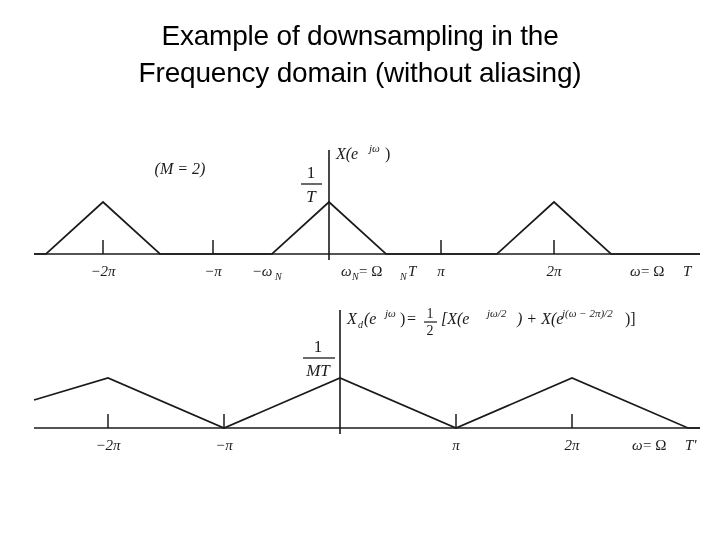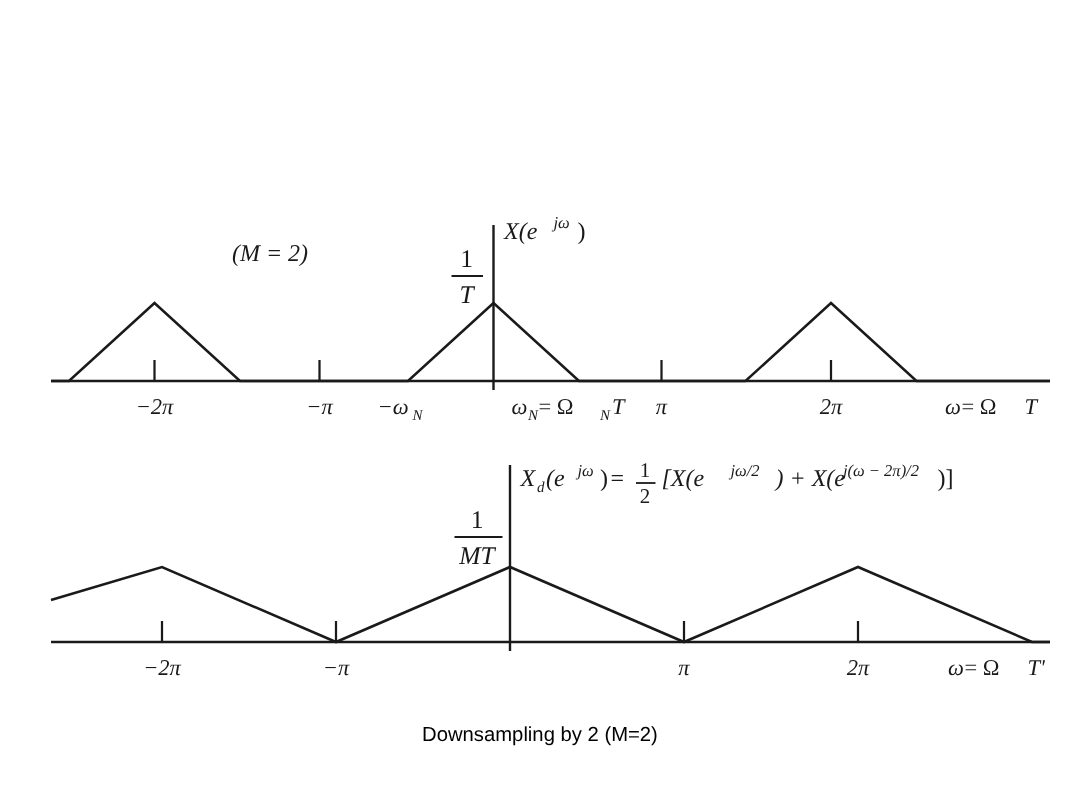--- a/index.html
+++ b/index.html
@@ -60,20 +60,24 @@
   }
   .mathup {
     font-style: normal;
   }
 </style>
 </head>
 <body>
 
 <div id="slide">
 
+  <div id="title">
+    <span class="tline">Example of downsampling in the</span>
+    <span class="tline">Frequency domain (without aliasing)</span>
+  </div>
 
   <div id="figure">
     <svg width="720" height="350" viewBox="0 0 720 350" xmlns="http://www.w3.org/2000/svg">
 
       <g>
 
         <line x1="34" y1="126" x2="700" y2="126" stroke="#1a1a1a" stroke-width="1.6"></line>
 
         <line x1="329" y1="22" x2="329" y2="132" stroke="#1a1a1a" stroke-width="1.6"></line>
 
@@ -170,15 +174,14 @@
         <g>
           <text x="632" y="322" font-size="15" class="mathi">ω</text>
           <text x="643" y="322" font-size="15" class="mathup"> = Ω</text>
           <text x="685" y="322" font-size="15" class="mathi">T'</text>
         </g>
       </g>
 
     </svg>
   </div>
 
-  <div id="caption">Downsampling by 2  (M=2)</div>
 
 </div>
 
 </body></html>

